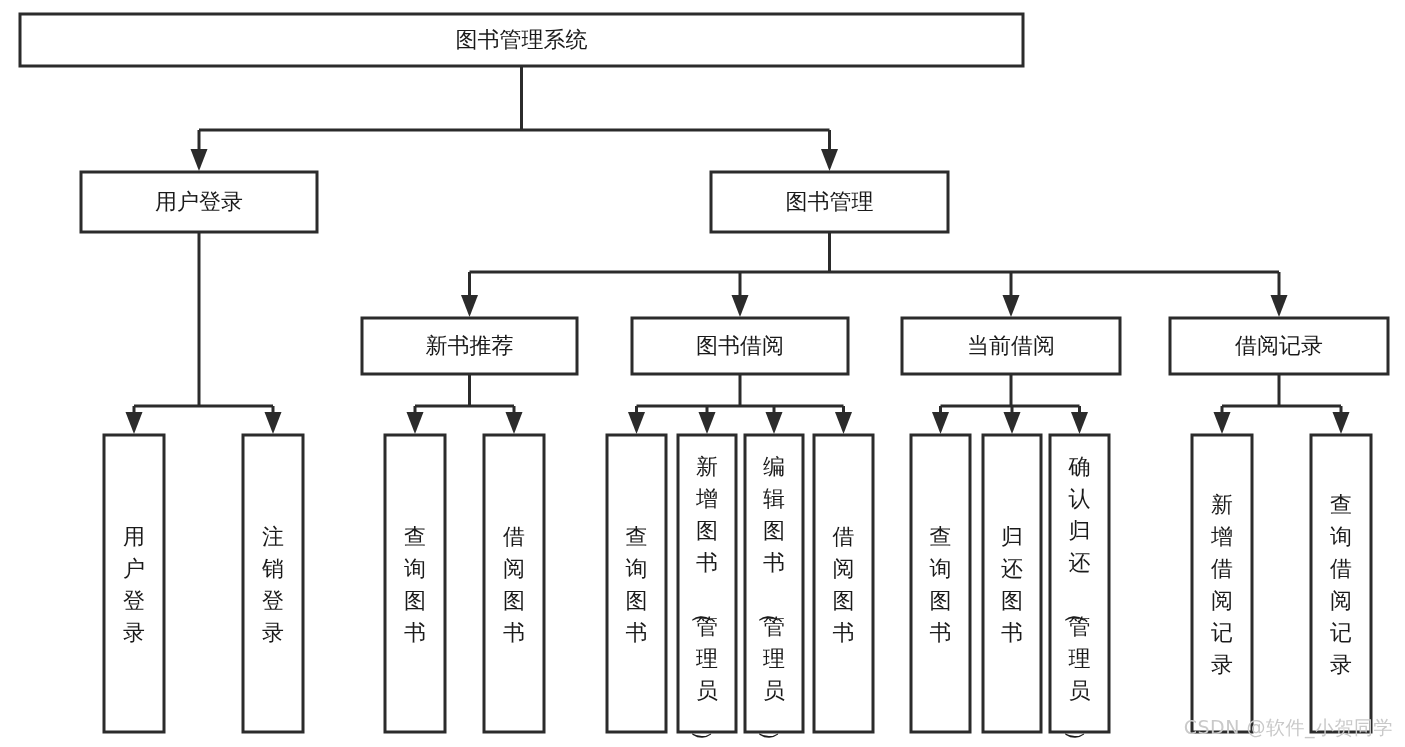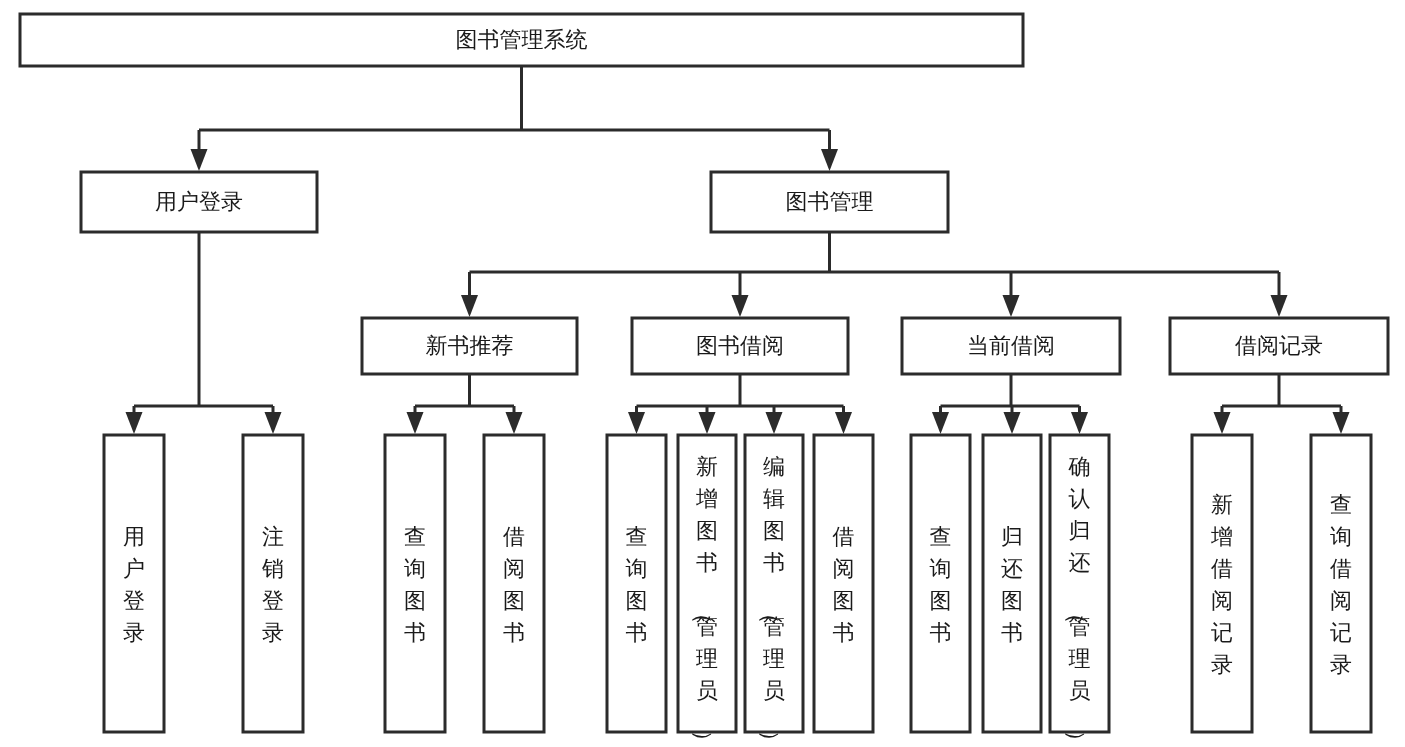--- a/index.html
+++ b/index.html
@@ -204,13 +204,14 @@
           <rect x="1192" y="435" width="60" height="297" class="node-box"></rect>
           <text x="1222" y="512.46" class="node-label-v"><tspan x="1222" dy="0">新</tspan><tspan x="1222" dy="32">增</tspan><tspan x="1222" dy="32">借</tspan><tspan x="1222" dy="32">阅</tspan><tspan x="1222" dy="32">记</tspan><tspan x="1222" dy="32">录</tspan></text>
         </g>
         <g>
           <rect x="1311" y="435" width="60" height="297" class="node-box"></rect>
           <text x="1341" y="512.46" class="node-label-v"><tspan x="1341" dy="0">查</tspan><tspan x="1341" dy="32">询</tspan><tspan x="1341" dy="32">借</tspan><tspan x="1341" dy="32">阅</tspan><tspan x="1341" dy="32">记</tspan><tspan x="1341" dy="32">录</tspan></text>
         </g>
       </g>
   </svg>
 
+  <div class="watermark-text">CSDN @软件_小贺同学</div>
 </div>
 
 </body></html>

